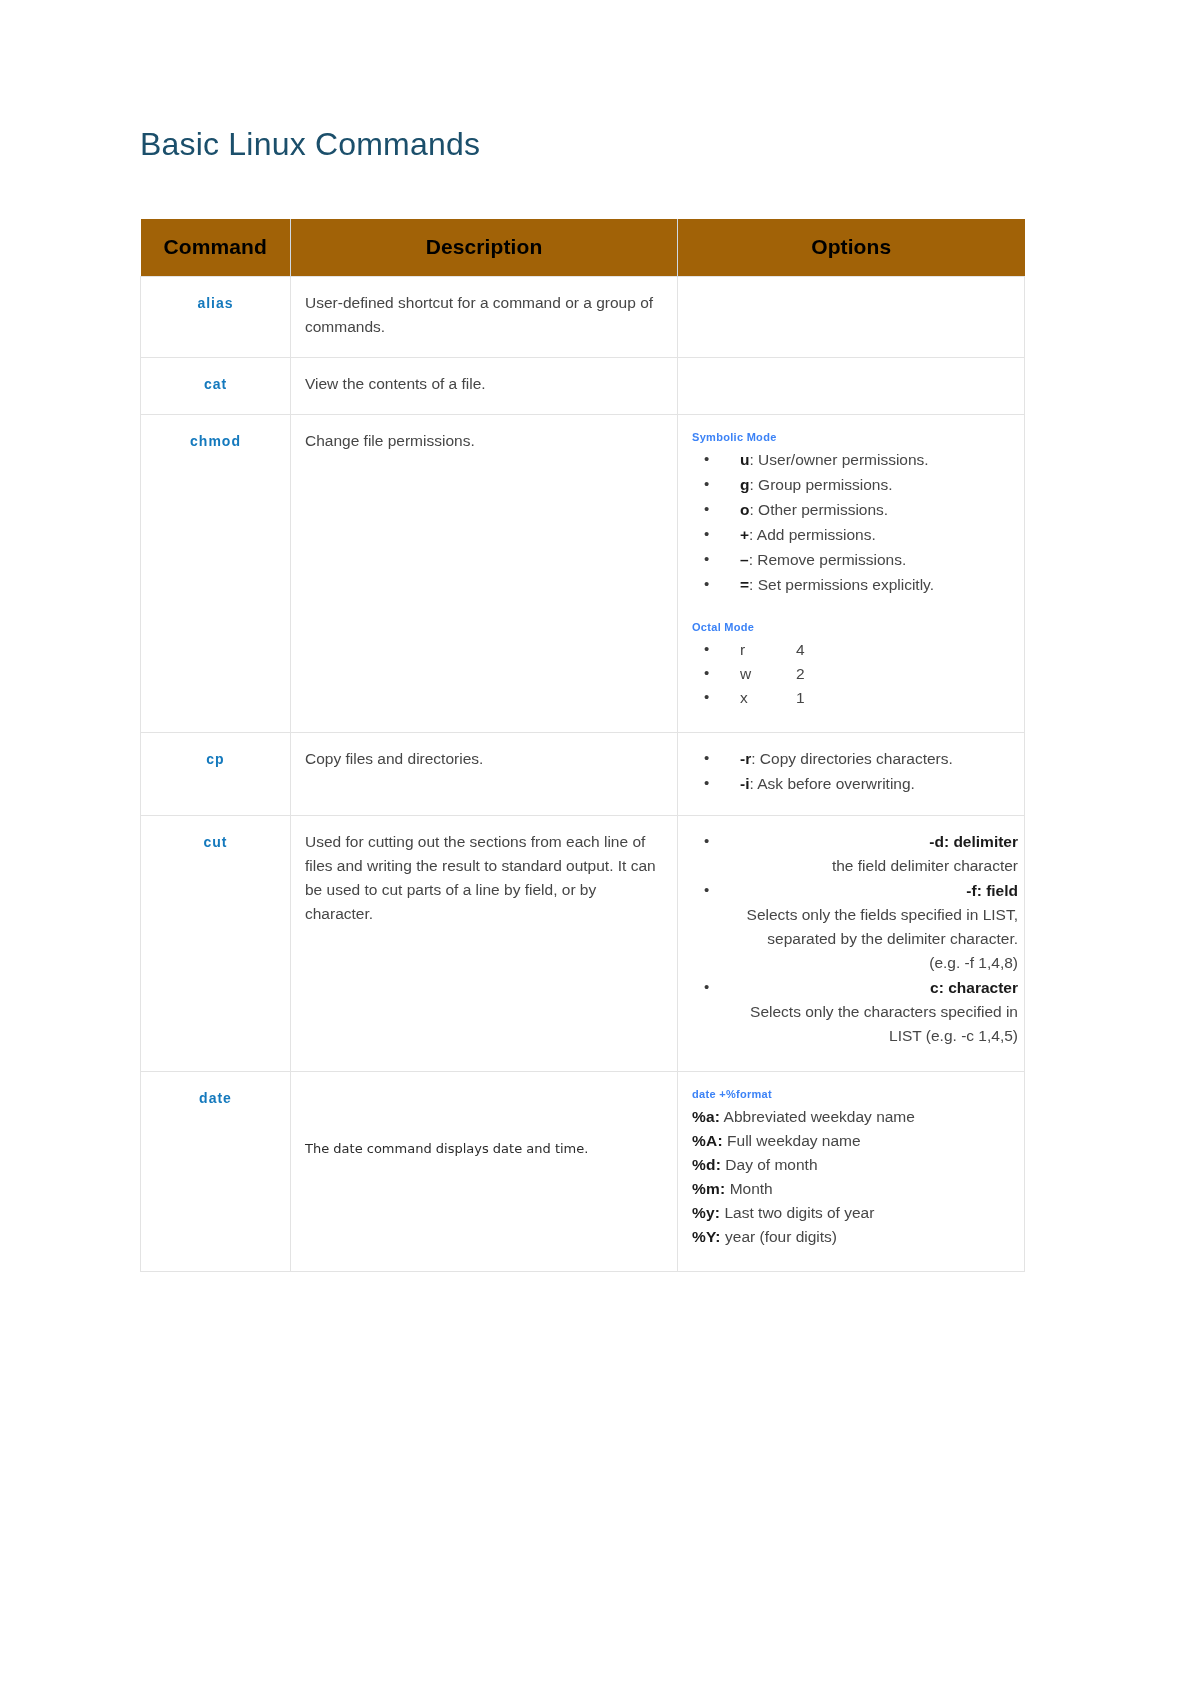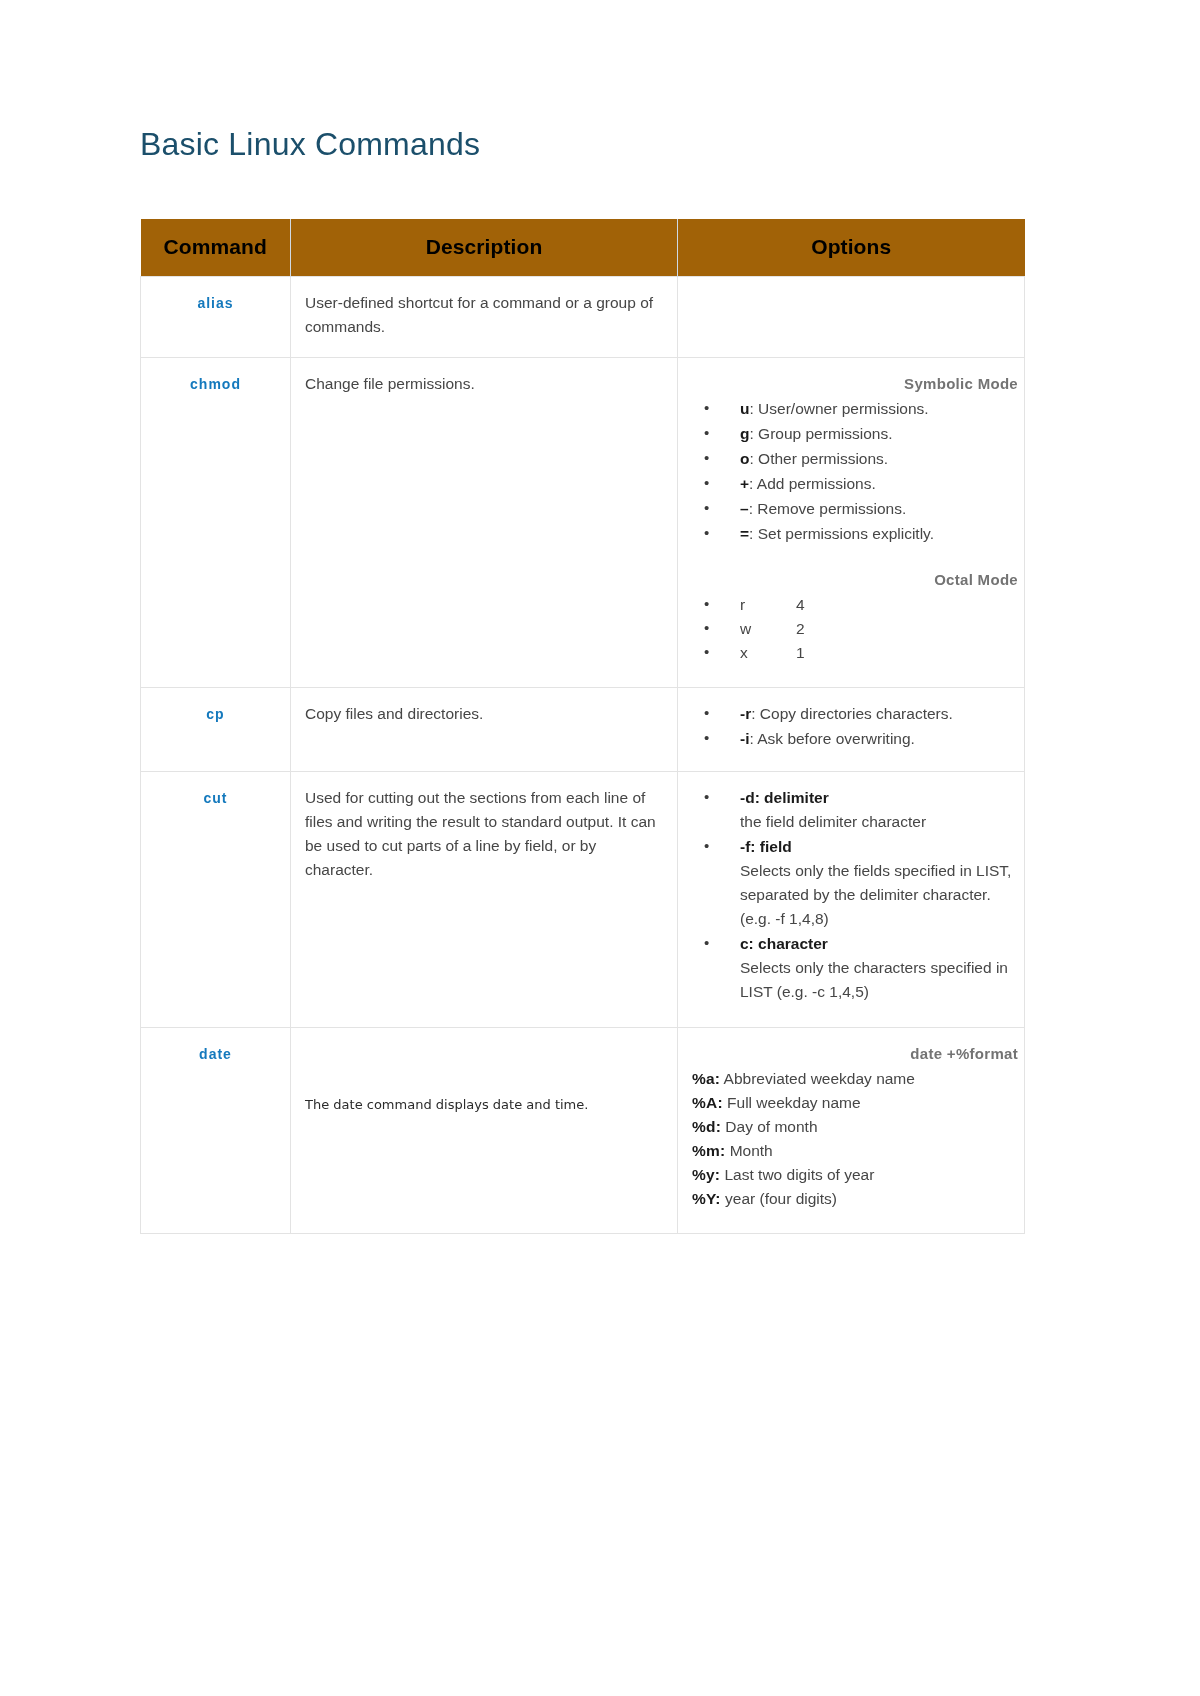--- a/index.html
+++ b/index.html
@@ -92,25 +92,24 @@
   tbody td.cell-opt {
     border-right: 1px solid #e3e3e3;
     padding-left: 14px;
     padding-right: 6px;
   }
 
   tbody tr.tall td { padding-bottom: 22px; }
 
   .opt-heading {
     font-weight: bold;
-    color: #737373;
-    font-size: 15px;
+    color: #3b82f6;
+    font-size: 11px;
     letter-spacing: 0.3px;
     margin: 0 0 2px 0;
-    text-align: right;
   }
   .opt-heading.spaced { margin-top: 22px; }
 
   ul.opt-list {
     list-style: none;
     margin: 0;
     padding: 0;
   }
   ul.opt-list li {
     position: relative;
@@ -135,21 +134,21 @@
   .fmt-line .b { letter-spacing: 0.2px; }
 
   .date-desc {
     font-family: "DejaVu Sans", sans-serif;
     font-size: 13px;
     color: #2b2b2b;
     line-height: 1.75;
     margin-top: 52px;
   }
 
-  .sub-line { display: block; }
+  .sub-line { display: block; text-align: right; }
 </style>
 </head>
 <body>
 
 <div class="page">
   <div class="content">
 
     <h1 class="doc-title">Basic Linux Commands</h1>
 
     <table class="cmd-table">
@@ -166,20 +165,25 @@
         </tr>
       </thead>
       <tbody>
 
         <tr>
           <td class="cell-cmd">alias</td>
           <td class="cell-desc">User-defined shortcut for a command or a group of commands.</td>
           <td class="cell-opt"></td>
         </tr>
 
+        <tr>
+          <td class="cell-cmd">cat</td>
+          <td class="cell-desc">View the contents of a file.</td>
+          <td class="cell-opt"></td>
+        </tr>
 
 
         <tr class="tall">
           <td class="cell-cmd">chmod</td>
           <td class="cell-desc">Change file permissions.</td>
           <td class="cell-opt">
             <div class="opt-heading">Symbolic Mode</div>
             <ul class="opt-list">
               <li><span class="b">u</span><span>: </span><span>User/owner permissions.</span></li>
               <li><span class="b">g</span><span>: </span><span>Group permissions.</span></li>

